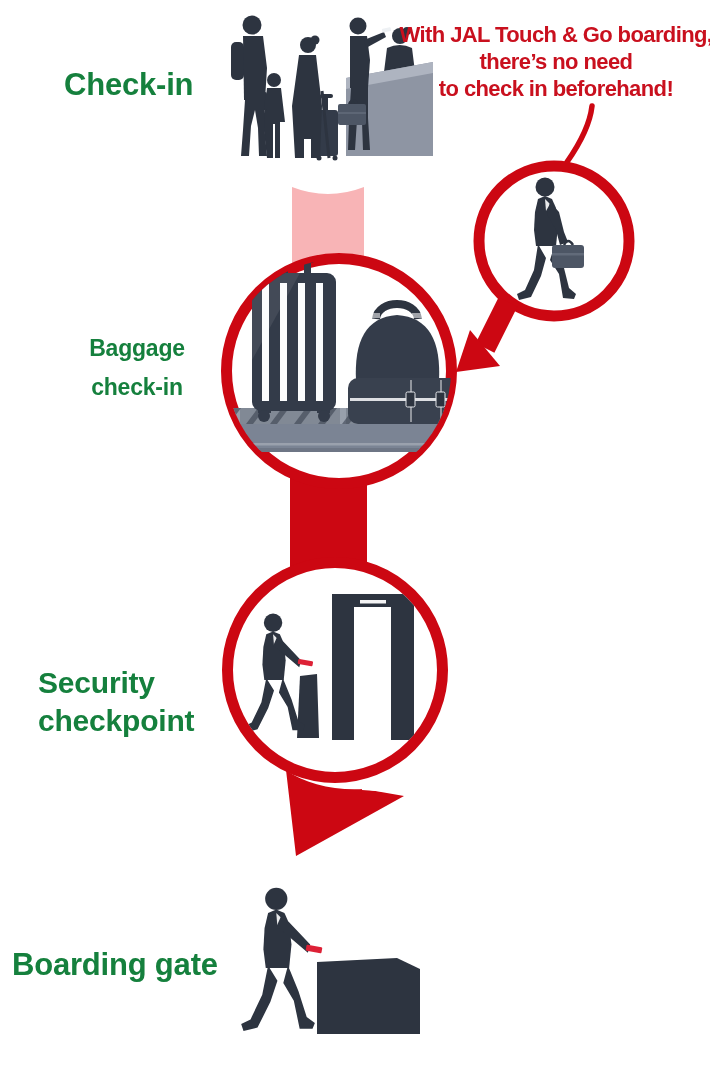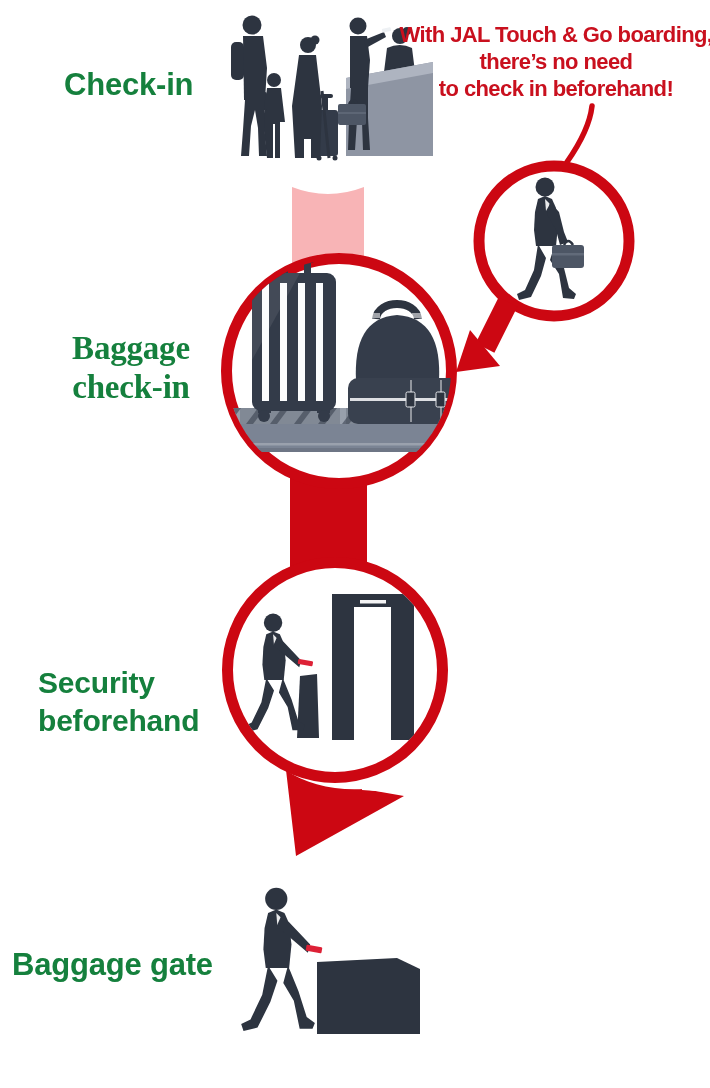--- a/index.html
+++ b/index.html
@@ -6,21 +6,21 @@
   .canvas{
     position:relative;width:710px;height:1088px;background:#ffffff;
     overflow:hidden;font-family:"Liberation Sans",sans-serif;
   }
   .art{position:absolute;left:0;top:0;}
   .step-label{
     position:absolute;font-weight:700;color:#15803d;line-height:1.25;
     letter-spacing:-0.2px;white-space:nowrap;
   }
   .label-checkin{left:64px;top:66px;font-size:31px;}
-  .label-baggage{left:41px;top:329px;width:180px;text-align:center;font-size:33px;line-height:39px;font-family:Liberation Serif, serif;}
+  .label-baggage{left:47px;top:329px;width:180px;text-align:center;font-size:23px;line-height:39px;}
   .label-security{left:38px;top:664px;font-size:30px;line-height:38px;}
   .label-boarding{left:12px;top:946px;font-size:31px;}
   .callout{
     position:absolute;left:394px;top:21px;width:324px;text-align:center;
     color:#c9101e;font-weight:700;font-size:22px;line-height:27px;
     letter-spacing:-0.6px;
   }
   .callout div{white-space:nowrap;}
 </style>
 </head>
@@ -219,17 +219,17 @@
 
   <div class="step-label label-checkin">Check-in</div>
 
   <div class="step-label label-baggage">
     <div>Baggage</div>
     <div>check-in</div>
   </div>
 
   <div class="step-label label-security">
     <div>Security</div>
-    <div>beforehand</div>
+    <div>checkpoint</div>
   </div>
 
-  <div class="step-label label-boarding">Baggage gate</div>
+  <div class="step-label label-boarding">Boarding gate</div>
 </div>
 
 </body></html>

